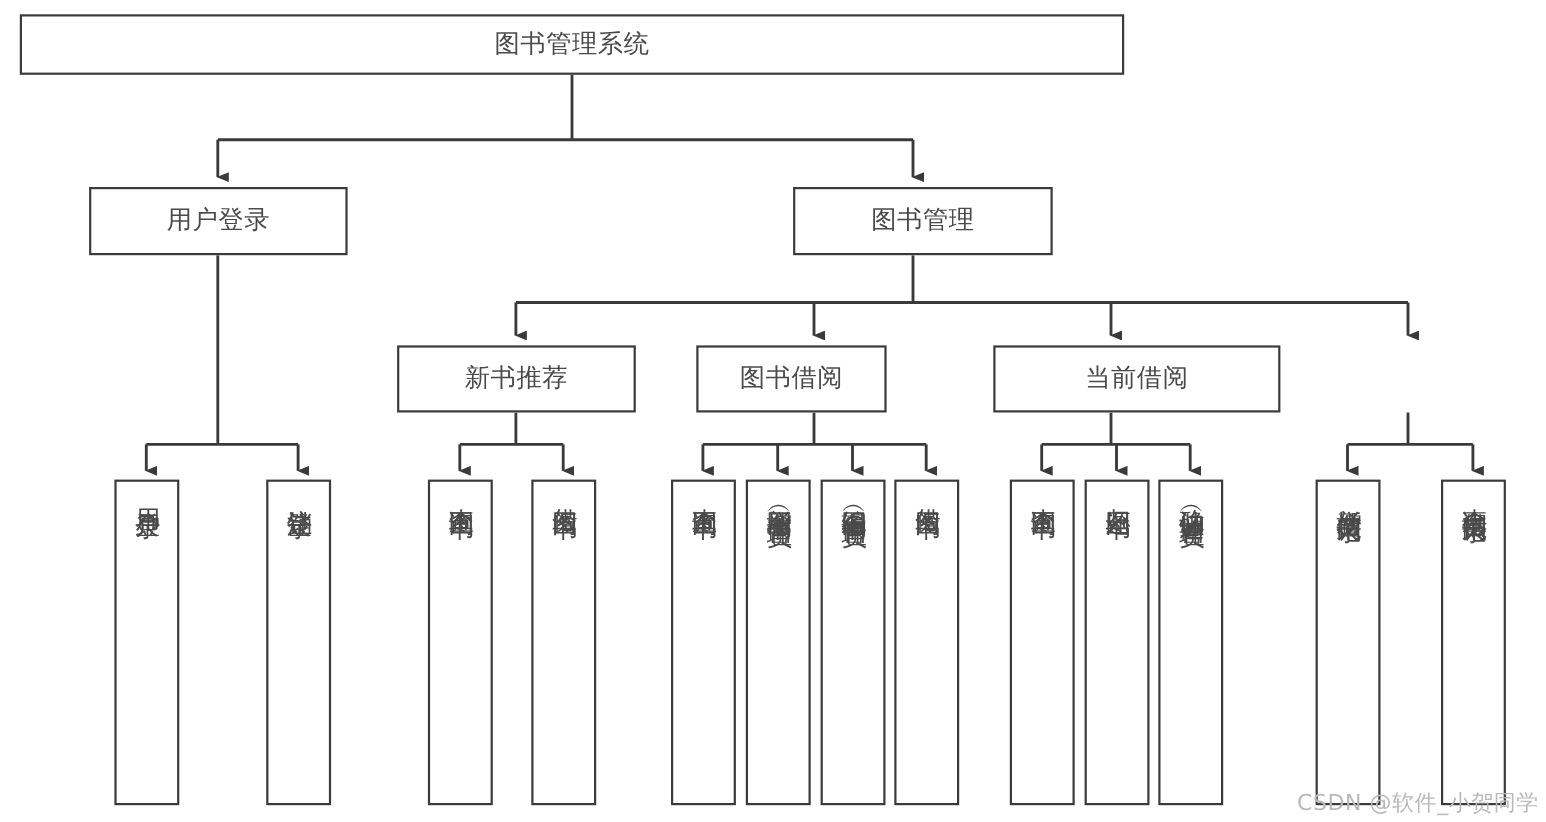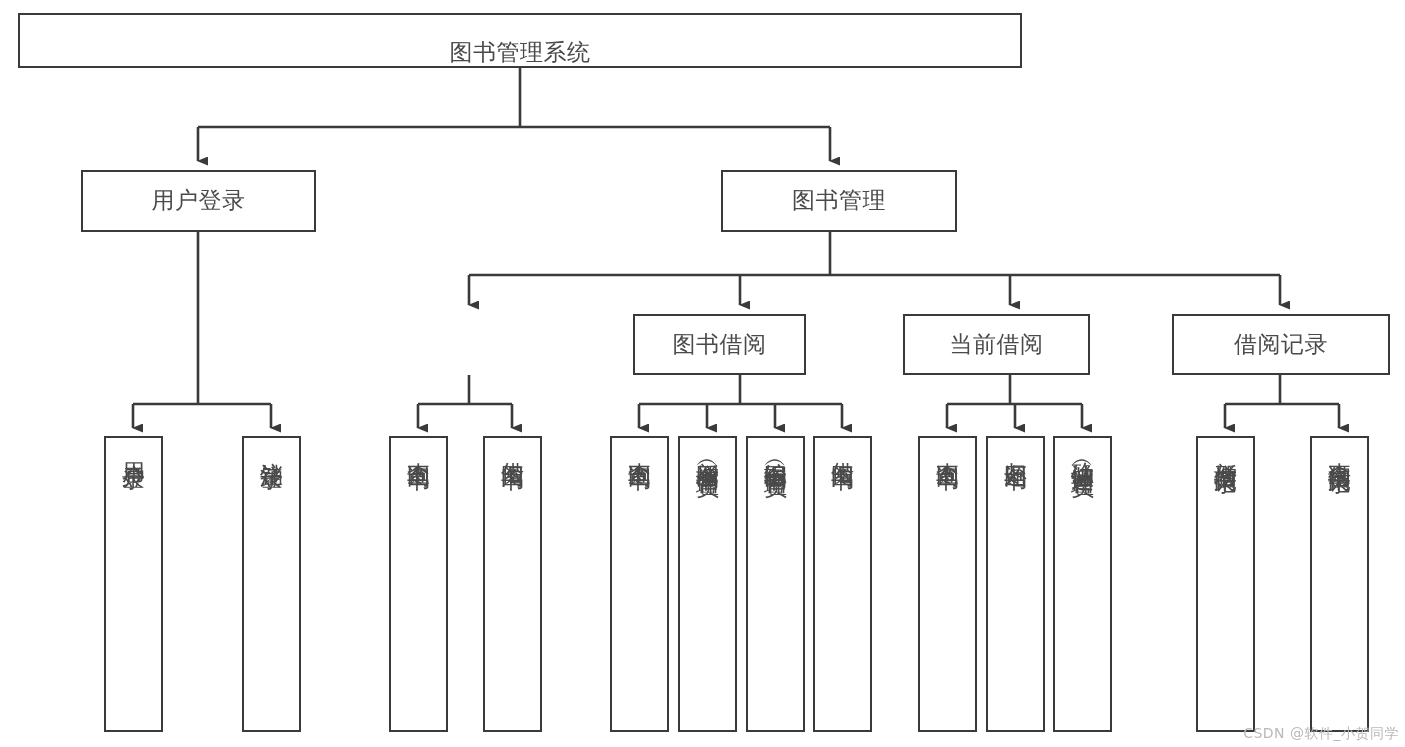--- a/index.html
+++ b/index.html
@@ -55,21 +55,21 @@
     white-space: normal;
     letter-spacing: 2px;
     font-size: 23px;
     line-height: 1;
     max-height: 100%;
   }
   #watermark {
     position: absolute;
     right: 6px;
     bottom: 4px;
-    font-size: 14px;
+    font-size: 20px;
     color: #b9b9b9;
     z-index: 5;
     white-space: nowrap;
     letter-spacing: 0.5px;
   }
 </style>
 </head>
 <body>
 
 <div id="diagram-root">
@@ -120,39 +120,39 @@
       <path d="M1015,404 L1015,428" marker-end="url(#arrowhead)"></path>
       <path d="M1082,404 L1082,428" marker-end="url(#arrowhead)"></path>
 
       <path d="M1280,375 L1280,404"></path>
       <path d="M1225,404 L1339,404"></path>
       <path d="M1225,404 L1225,428" marker-end="url(#arrowhead)"></path>
       <path d="M1339,404 L1339,428" marker-end="url(#arrowhead)"></path>
     </g>
   </svg>
 
-  <div class="node" style="left:18px; top:13px; width:1004px; height:55px;align-items:flex-end;">
+  <div class="node" style="left:18px; top:13px; width:1004px; height:55px;">
     <span class="node-label">图书管理系统</span>
   </div>
 
   <div class="node" style="left:81px; top:170px; width:235px; height:62px;">
     <span class="node-label">用户登录</span>
   </div>
   <div class="node" style="left:711px; top:170px; width:236px; height:62px;margin-left:10px;">
     <span class="node-label">图书管理</span>
   </div>
 
+  <div class="node" style="left:361px; top:314px; width:217px; height:61px;">
+    <span class="node-label">新书推荐</span>
+  </div>
   <div class="node" style="left:633px; top:314px; width:173px; height:61px;">
     <span class="node-label">图书借阅</span>
   </div>
-  <div class="node" style="left:903px; top:314px; width:187px; height:61px;">
+  <div class="node" style="left:903px; top:314px; width:261px; height:61px;">
     <span class="node-label">当前借阅</span>
-  </div>
-  <div class="node" style="left:1172px; top:314px; width:218px; height:61px;">
-    <span class="node-label">借阅记录</span>
   </div>
 
   <div class="node vertical" style="left:104px; top:436px; width:59px; height:296px;">
     <span class="node-label">用户登录</span>
   </div>
   <div class="node vertical" style="left:242px; top:436px; width:59px; height:296px;">
     <span class="node-label">注销登录</span>
   </div>
 
   <div class="node vertical" style="left:389px; top:436px; width:59px; height:296px;">

